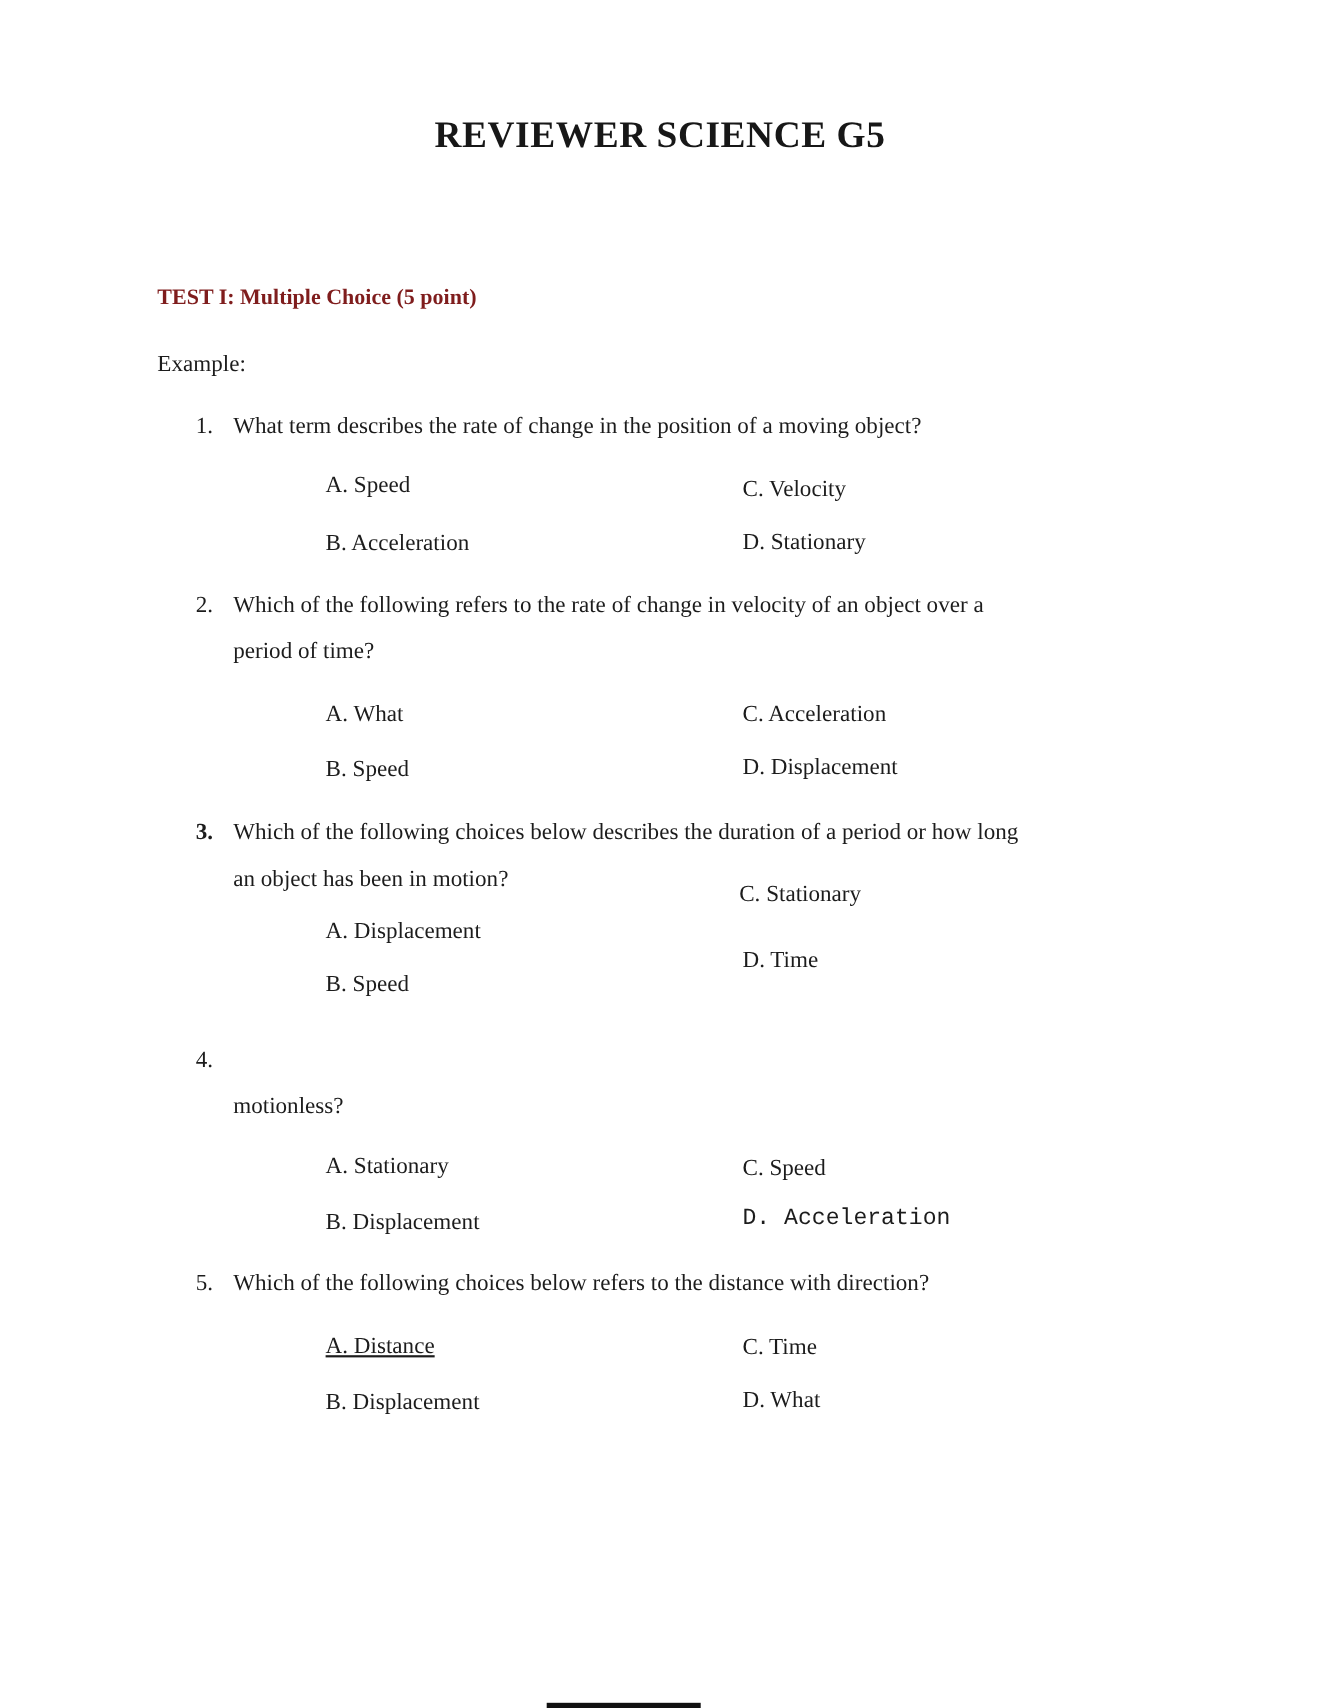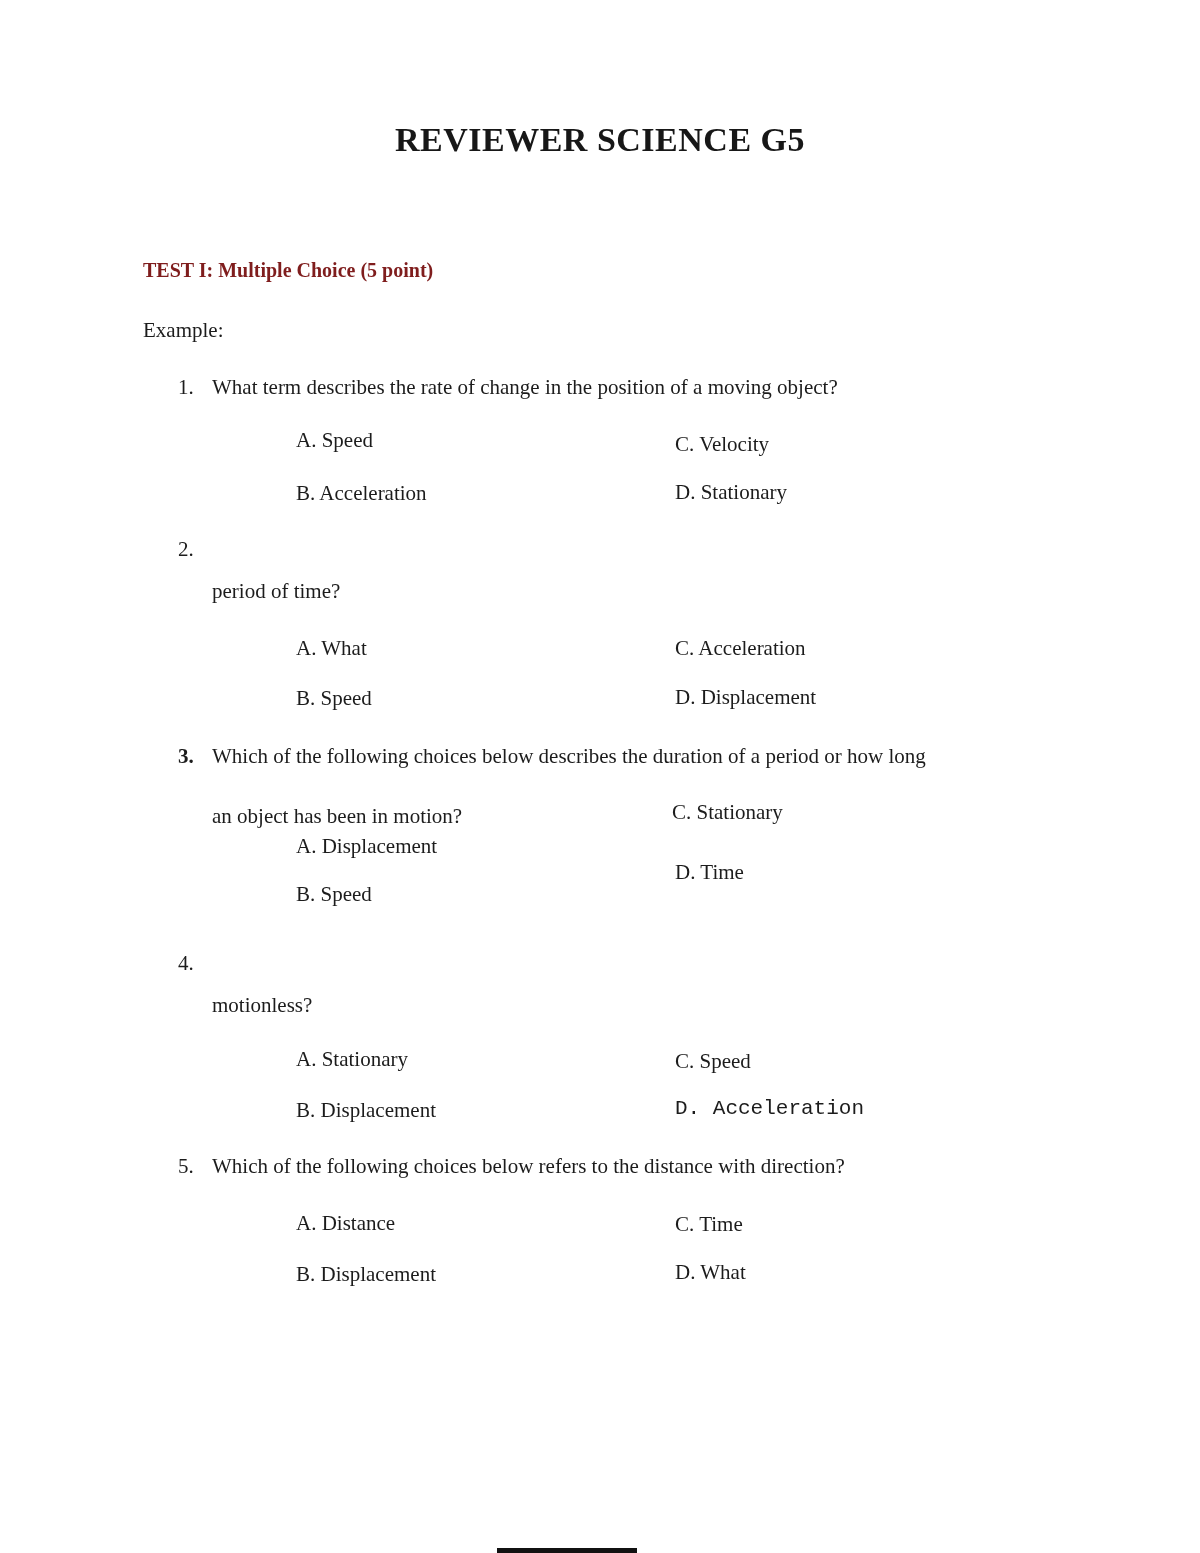--- a/index.html
+++ b/index.html
@@ -14,21 +14,21 @@
     background: #ffffff;
     font-family: "Liberation Serif", "DejaVu Serif", serif;
     color: #1c1c1c;
     overflow: hidden;
   }
   .title {
     position: absolute;
     left: 0;
     right: 0;
     top: 105px;
-    margin: 16px;
+    margin: 0;
     text-align: center;
     font-size: 34px;
     font-weight: bold;
     letter-spacing: 0.5px;
     color: #171717;
   }
   .section-heading {
     position: absolute;
     left: 143px;
     top: 259px;
@@ -70,43 +70,44 @@
   <div class="example-label">Example:</div>
 
   <div class="qnum" style="left:178px; top:375px;">1.</div>
   <div class="qtext" style="left:212px; top:375px;">What term describes the rate of change in the position of a moving object?</div>
   <div class="opt" style="left:296px; top:428px;">A. Speed</div>
   <div class="opt" style="left:675px; top:432px;">C. Velocity</div>
   <div class="opt" style="left:296px; top:481px;">B. Acceleration</div>
   <div class="opt" style="left:675px; top:480px;">D. Stationary</div>
 
   <div class="qnum" style="left:178px; top:537px;">2.</div>
+  <div class="qtext" style="left:212px; top:537px;">Which of the following refers to the rate of change in velocity of an object over a</div>
   <div class="qtext" style="left:212px; top:579px;">period of time?</div>
   <div class="opt" style="left:296px; top:636px;">A. What</div>
   <div class="opt" style="left:675px; top:636px;">C. Acceleration</div>
   <div class="opt" style="left:296px; top:686px;">B. Speed</div>
   <div class="opt" style="left:675px; top:685px;">D. Displacement</div>
 
   <div class="qnum bold" style="left:178px; top:744px;">3.</div>
   <div class="qtext" style="left:212px; top:744px;">Which of the following choices below describes the duration of a period or how long</div>
-  <div class="qtext" style="left:212px; top:786px;margin-top:18px;">an object has been in motion?</div>
+  <div class="qtext" style="left:212px; top:786px;">an object has been in motion?</div>
   <div class="opt" style="left:672px; top:800px;">C. Stationary</div>
   <div class="opt" style="left:296px; top:834px;">A. Displacement</div>
   <div class="opt" style="left:675px; top:860px;">D. Time</div>
   <div class="opt" style="left:296px; top:882px;">B.  Speed</div>
 
   <div class="qnum" style="left:178px; top:951px;">4.</div>
   <div class="qtext" style="left:212px; top:993px;">motionless?</div>
   <div class="opt" style="left:296px; top:1047px;">A. Stationary</div>
   <div class="opt" style="left:675px; top:1049px;">C. Speed</div>
   <div class="opt" style="left:296px; top:1098px;">B.  Displacement</div>
   <div class="opt" style="left:675px; top:1097px;font-family:Liberation Mono, monospace;">D. Acceleration</div>
 
   <div class="qnum" style="left:178px; top:1154px;">5.</div>
   <div class="qtext" style="left:212px; top:1154px;">Which of the following choices below refers to the distance with direction?</div>
-  <div class="opt" style="left:296px; top:1211px;">A. Distance</div>
+  <div class="opt" style="left:296px; top:1211px;text-decoration:underline;">A. Distance</div>
   <div class="opt" style="left:675px; top:1212px;">C. Time</div>
   <div class="opt" style="left:296px; top:1262px;">B.  Displacement</div>
   <div class="opt" style="left:675px; top:1260px;">D. What</div>
 
   <div class="bottom-bar"></div>
 
 </div>
 
 </body></html>

